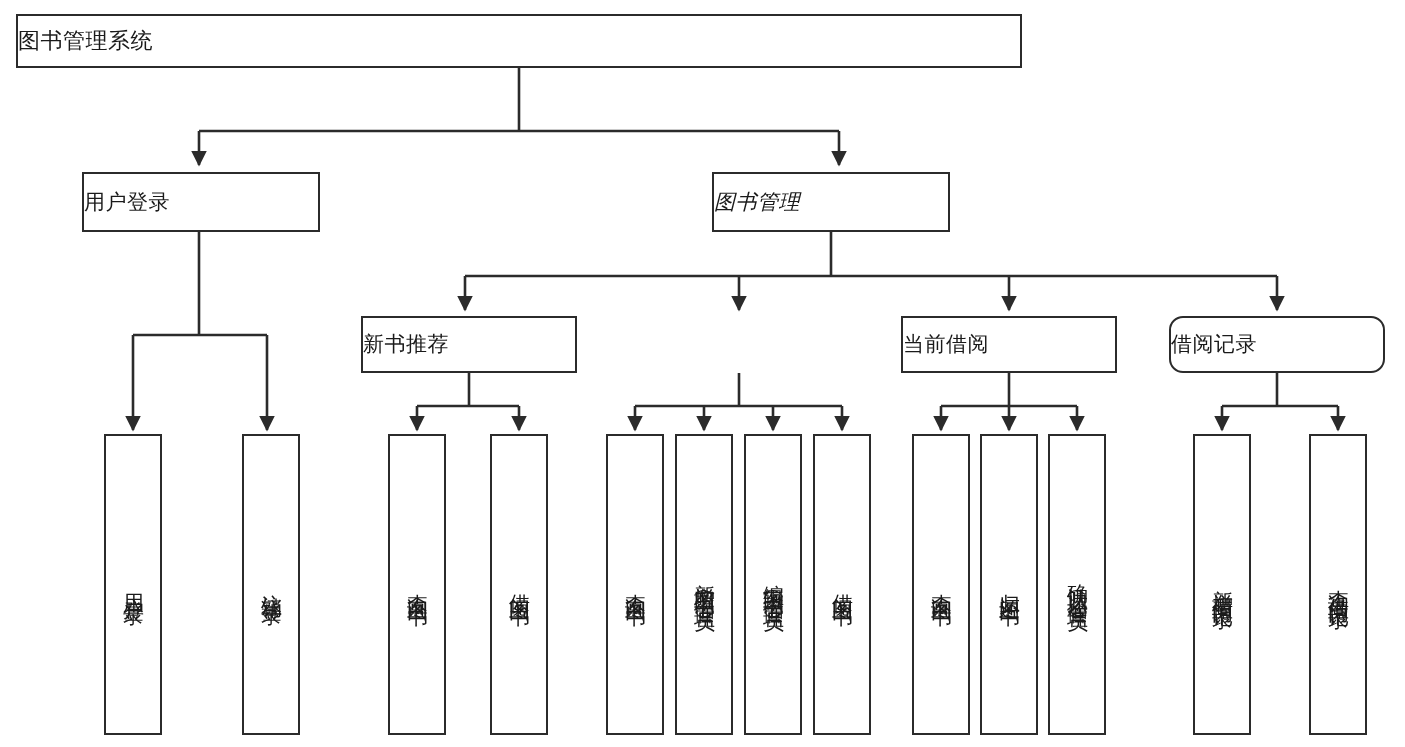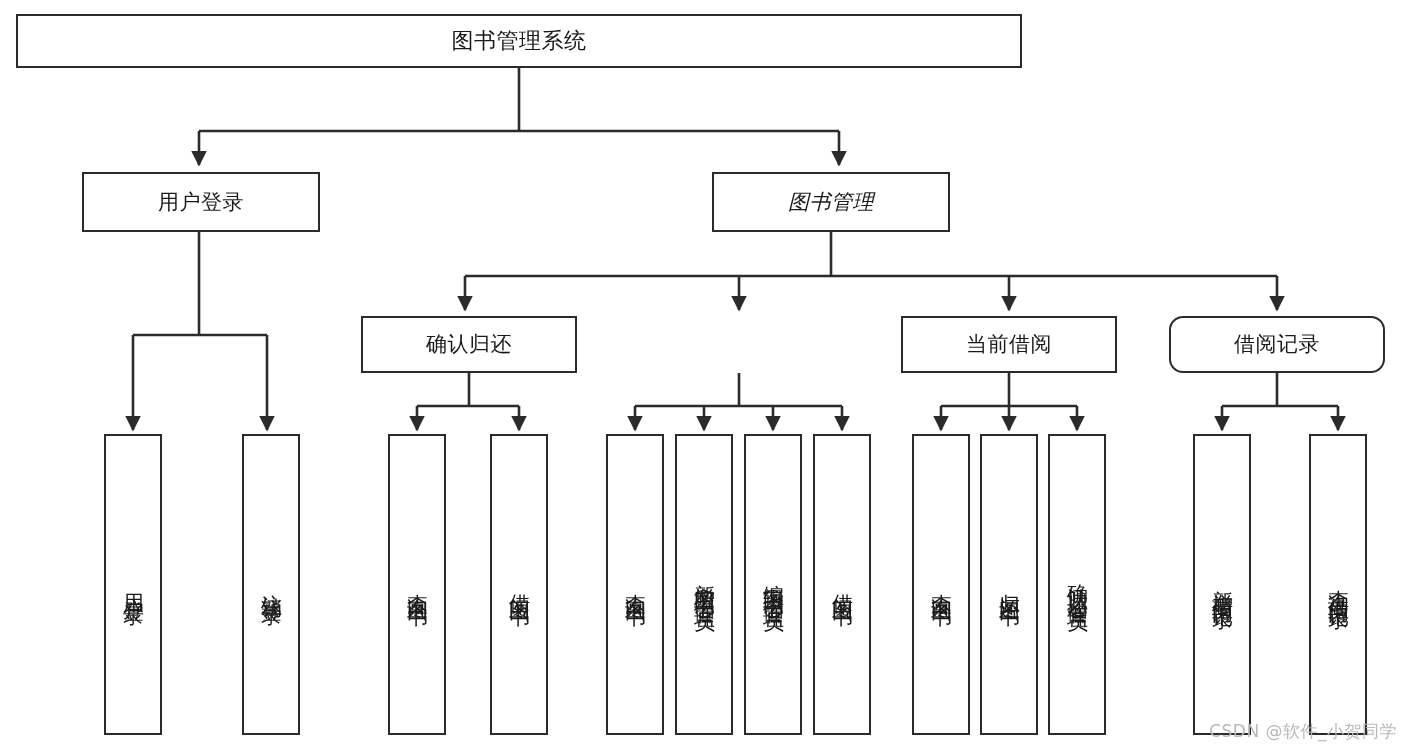--- a/index.html
+++ b/index.html
@@ -22,21 +22,20 @@
     height: 747px;
     pointer-events: none;
   }
   .node {
     position: absolute;
     box-sizing: border-box;
     border: 2px solid #2b2b2b;
     background: #ffffff;
     display: flex;
     align-items: center;
-    justify-content: center;
     color: #1a1a1a;
   }
   .node .lbl {
     display: block;
     text-align: center;
     line-height: 1.0;
     color: #1a1a1a;
   }
   .node.horiz .lbl {
     font-size: 21px;
@@ -127,21 +126,21 @@
 
   <div class="node horiz" style="left:82px; top:172px; width:238px; height:60px;">
     <span class="lbl">用户登录</span>
   </div>
 
   <div class="node horiz" style="left:712px; top:172px; width:238px; height:60px;font-style:italic;">
     <span class="lbl">图书管理</span>
   </div>
 
   <div class="node horiz" style="left:361px; top:316px; width:216px; height:57px;">
-    <span class="lbl">确认归还</span>
+    <span class="lbl">新书推荐</span>
   </div>
 
 
   <div class="node horiz" style="left:901px; top:316px; width:216px; height:57px;">
     <span class="lbl">当前借阅</span>
   </div>
 
   <div class="node horiz" style="left:1169px; top:316px; width:216px; height:57px;border-radius:14px;">
     <span class="lbl">借阅记录</span>
   </div>
@@ -191,15 +190,14 @@
   </div>
 
   <div class="node vert" style="left:1193px; top:434px; width:58px; height:301px;">
     <span class="lbl">新增借阅记录</span>
   </div>
 
   <div class="node vert" style="left:1309px; top:434px; width:58px; height:301px;">
     <span class="lbl">查询借阅记录</span>
   </div>
 
-  <div id="watermark">CSDN @软件_小贺同学</div>
 
 </div>
 
 </body></html>

